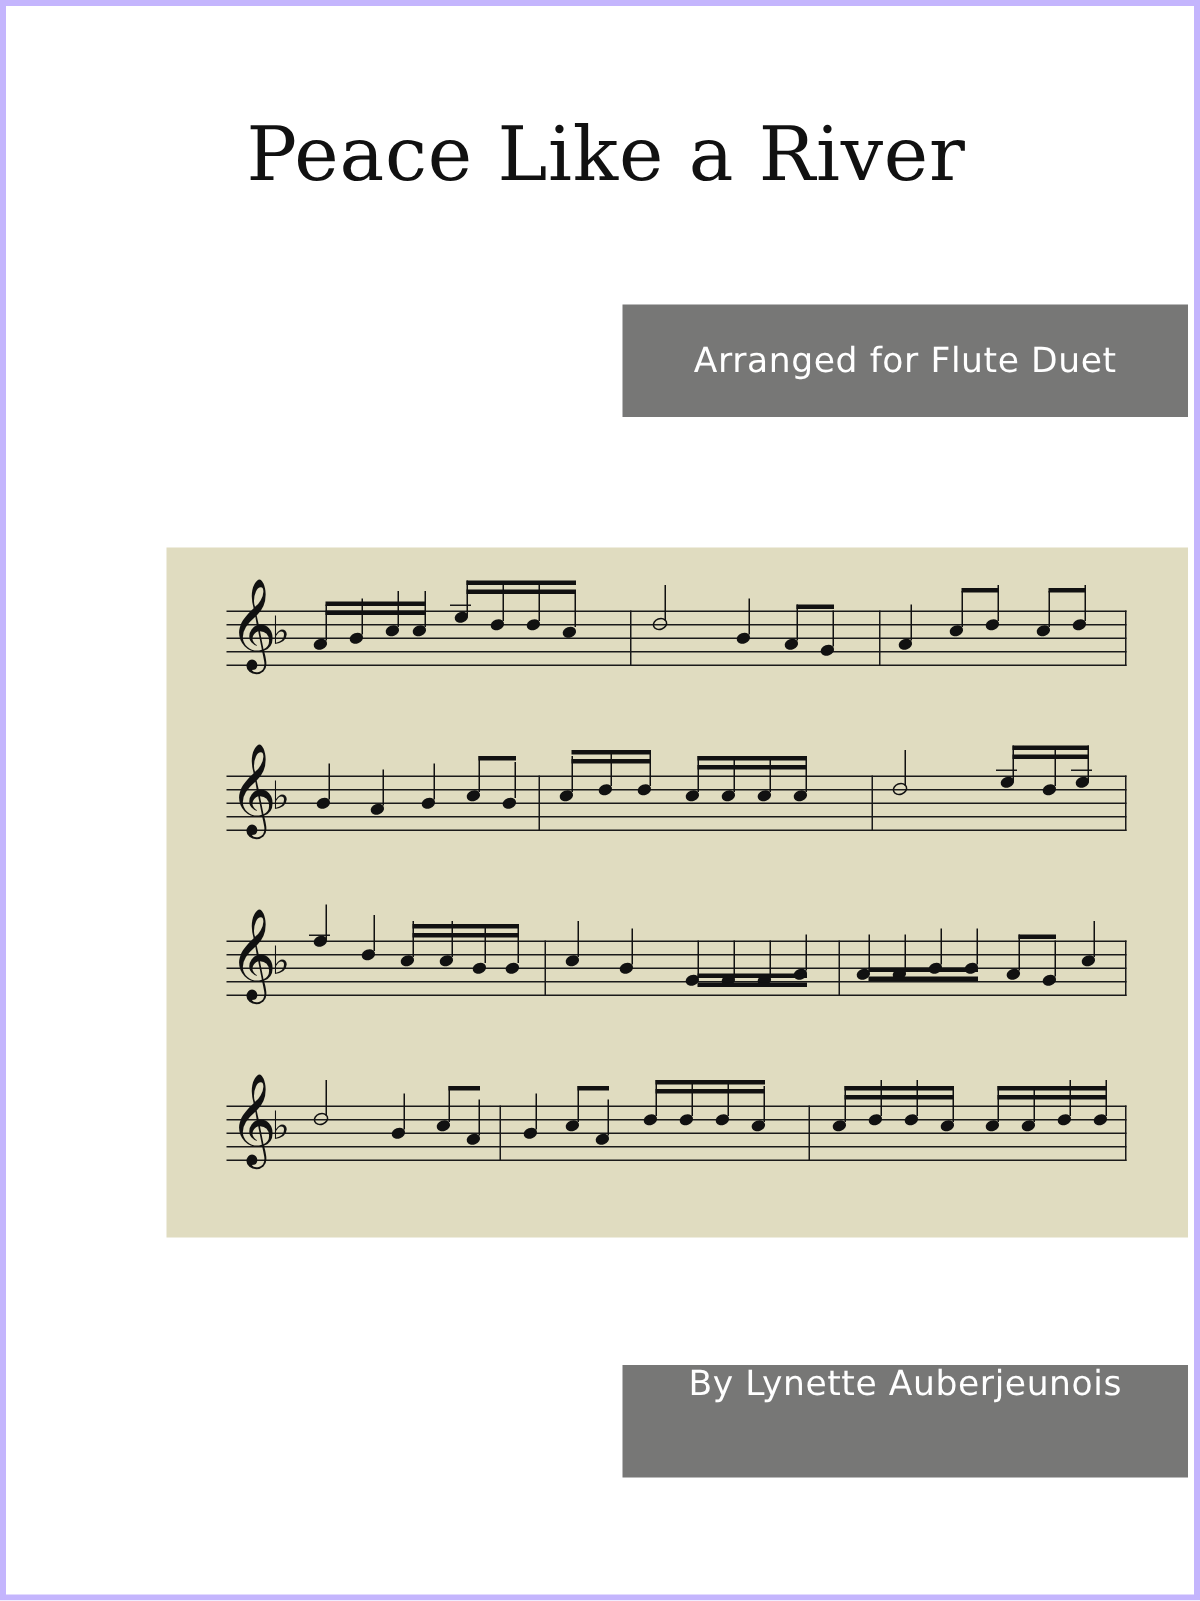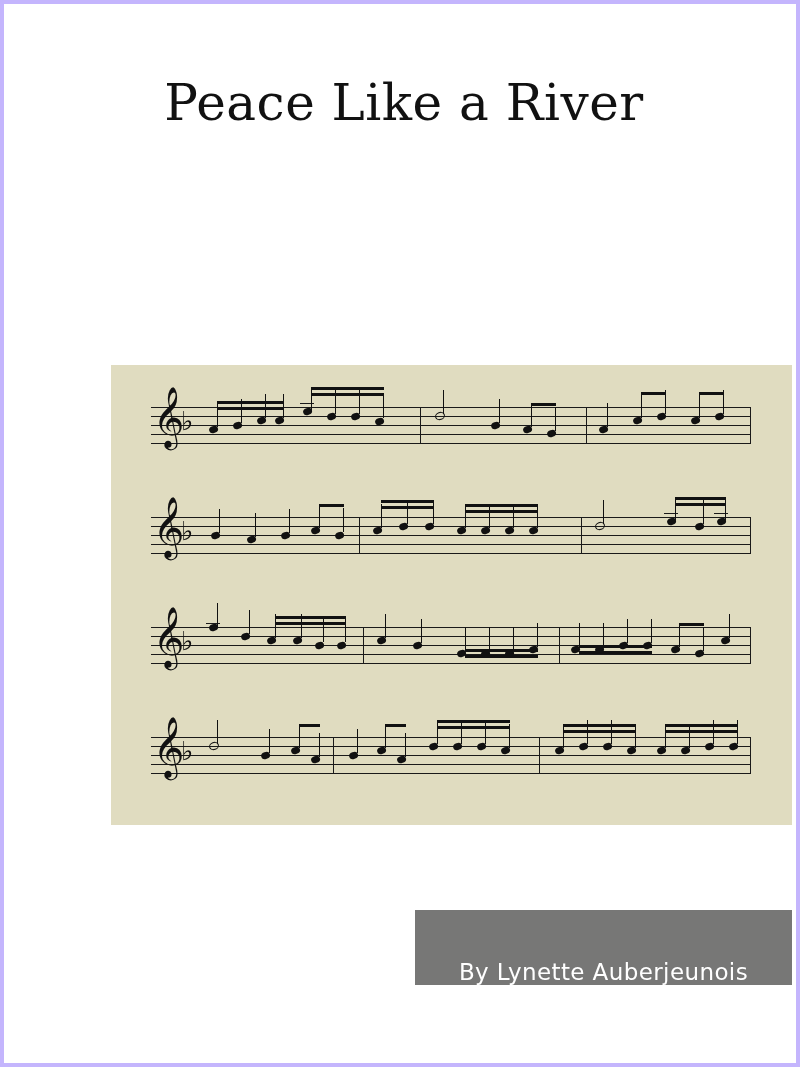--- a/index.html
+++ b/index.html
@@ -61,21 +61,21 @@
 
   
   .author-banner {
     position: absolute;
     left: 411px;
     top: 906px;
     width: 377px;
     height: 75px;
     background: #777776;
     display: flex;
-    align-items: flex-end;
+    align-items: flex-start;
     justify-content: center;
   }
   .author-text {
     color: #ffffff;
     font-family: "DejaVu Sans", sans-serif;
     font-size: 23px;
     letter-spacing: 0.4px;
   }
 
   
@@ -171,20 +171,23 @@
     background: #1a1a1a;
   }
 </style>
 </head>
 <body>
 
 <div class="page">
 
   <div class="title">Peace Like a River</div>
 
+  <div class="subtitle-banner">
+    <span class="subtitle-text">Arranged for Flute Duet</span>
+  </div>
 
   <div class="music-panel">
 
     <div class="system s1">
       <div class="staff-line l0"></div>
       <div class="staff-line l1"></div>
       <div class="staff-line l2"></div>
       <div class="staff-line l3"></div>
       <div class="staff-line l4"></div>
       <div class="clef">𝄞</div>

